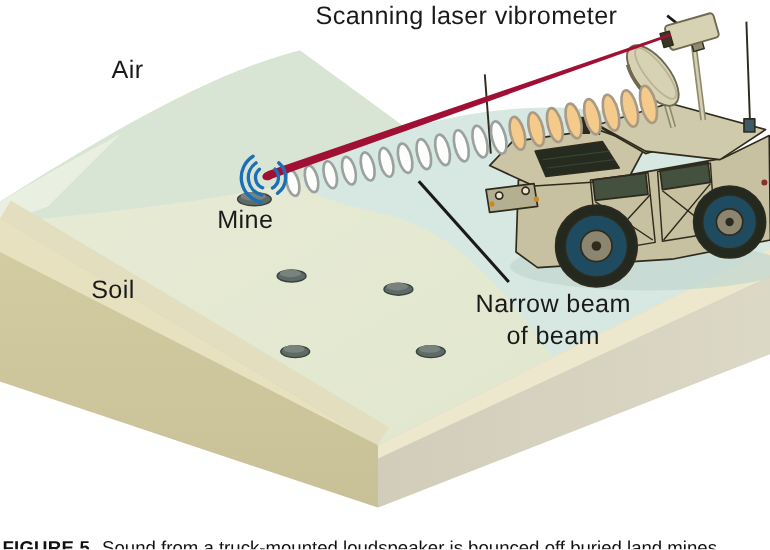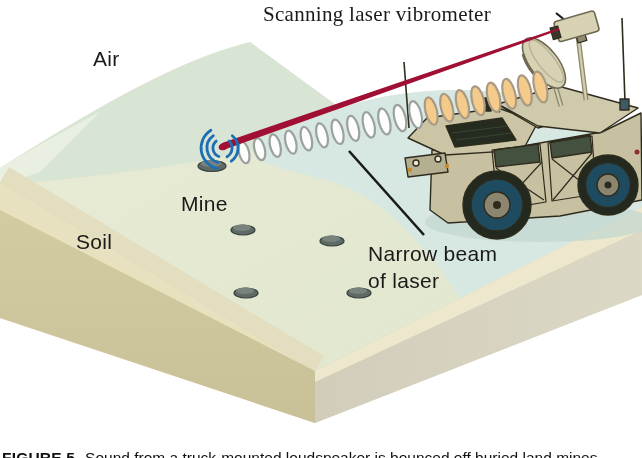--- a/index.html
+++ b/index.html
@@ -2,21 +2,21 @@
 <html><head>
 <meta charset="utf-8">
 <style>
   html,body{margin:0;padding:0;background:#fff;}
   .stage{
     position:relative;width:642px;height:458px;overflow:hidden;background:#ffffff;
     font-family:"Liberation Sans", sans-serif;color:#1a1a1a;
   }
   .stage svg{position:absolute;left:0;top:0;}
   .lbl{position:absolute;font-size:21px;line-height:24px;letter-spacing:.3px;white-space:nowrap;}
-  .lbl-center{text-align:left;line-height:27px;white-space:normal;}
+  .lbl-center{text-align:center;line-height:27px;white-space:normal;}
   .caption{
     position:absolute;left:2px;top:449px;width:700px;font-size:15.5px;white-space:nowrap;color:#111;
   }
   .caption b{font-weight:bold;margin-right:10px;letter-spacing:.2px;}
 </style>
 </head>
 <body>
 
 <div class="stage">
 
@@ -194,30 +194,30 @@
 
     <g fill="none" stroke="#1d6fb5" stroke-width="2.8" stroke-linecap="round">
       <path d="M218.9,156.5 A9,9 0 0 1 216.2,141.1"></path>
       <path d="M218.1,162.5 A15,15 0 0 1 213.4,135.7"></path>
       <path d="M217.6,168.5 A21,21 0 0 1 210.9,130.2"></path>
       <path d="M227,156.7 A10,10 0 0 0 229.1,140.9"></path>
       <path d="M231.2,161.1 A16,16 0 0 0 232.3,135.7"></path>
     </g>
   </svg>
 
-  <div class="lbl" style="left:263px;top:2px;font-family:Liberation Serif, serif;">Scanning laser vibrometer</div>
+  <div class="lbl" style="left:263px;top:2px;">Scanning laser vibrometer</div>
 
   <div class="lbl" style="left:93px;top:47px;">Air</div>
 
   <div class="lbl" style="left:76px;top:182px;margin-top:48px;">Soil</div>
 
-  <div class="lbl" style="left:181px;top:192px;">Mine</div>
+  <div class="lbl" style="left:181px;top:172px;">Mine</div>
 
   <div class="lbl lbl-center" style="left:368px;top:240px;width:186px;">
     <div>Narrow beam</div>
-    <div>of laser</div>
+    <div>of beam</div>
   </div>
 
   <div class="caption">
     <b>FIGURE 5</b><span>Sound from a truck-mounted loudspeaker is bounced off buried land mines.</span>
   </div>
 
 </div>
 
 </body></html>

